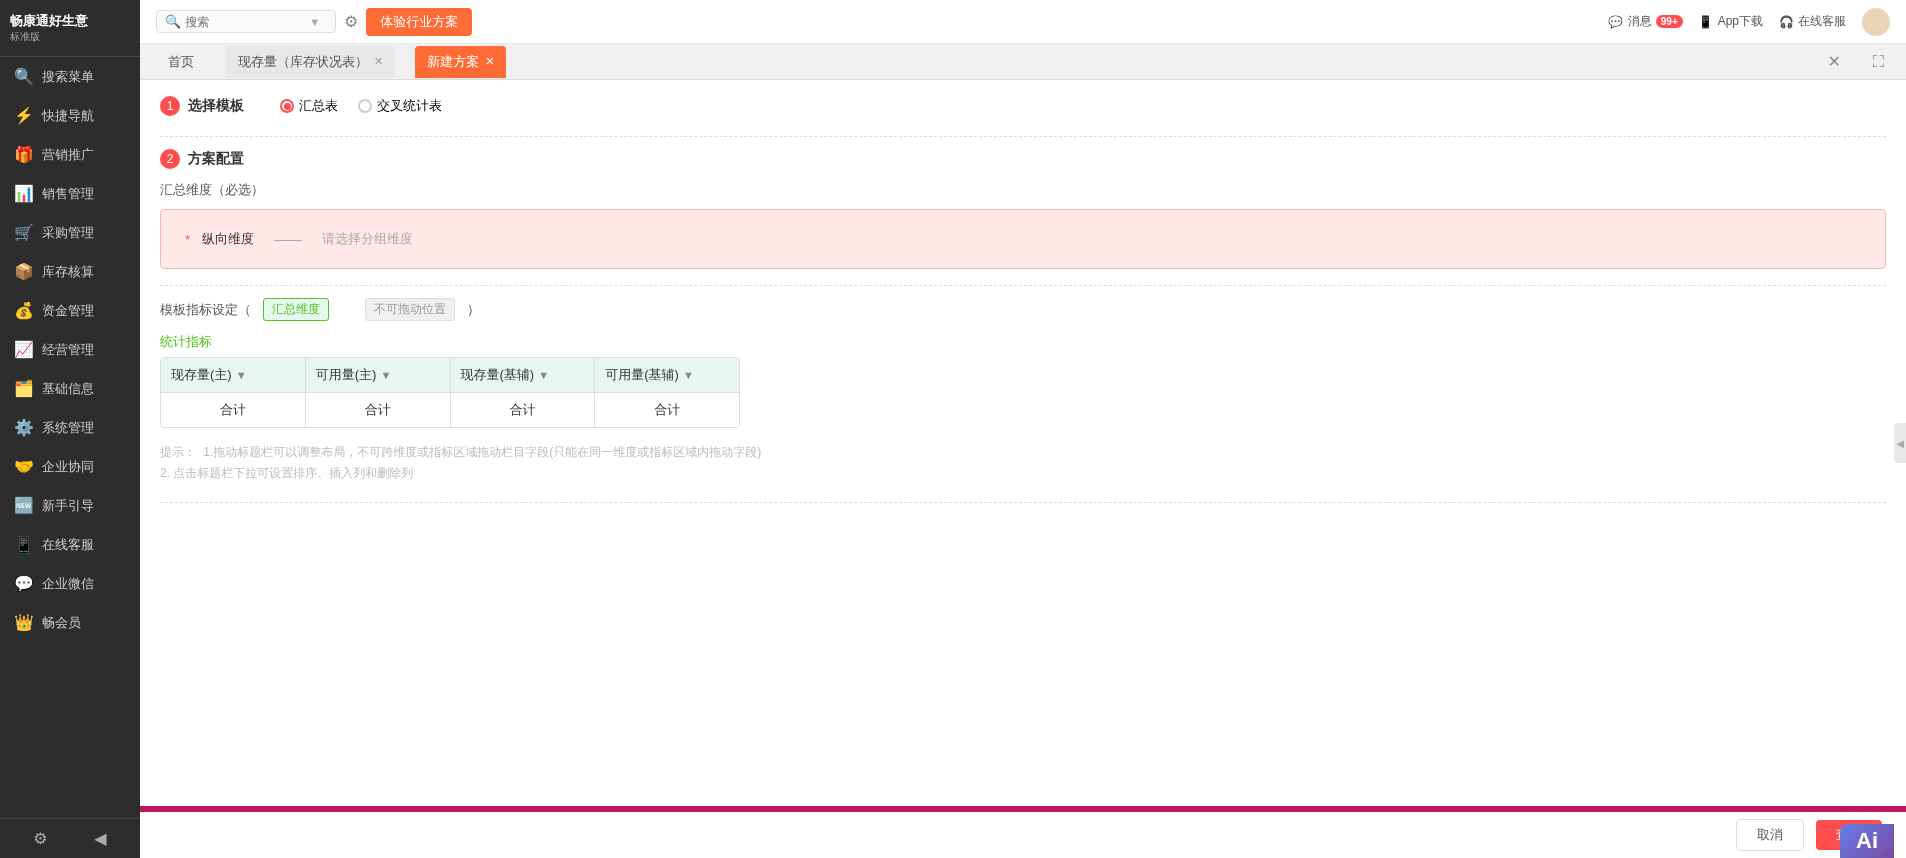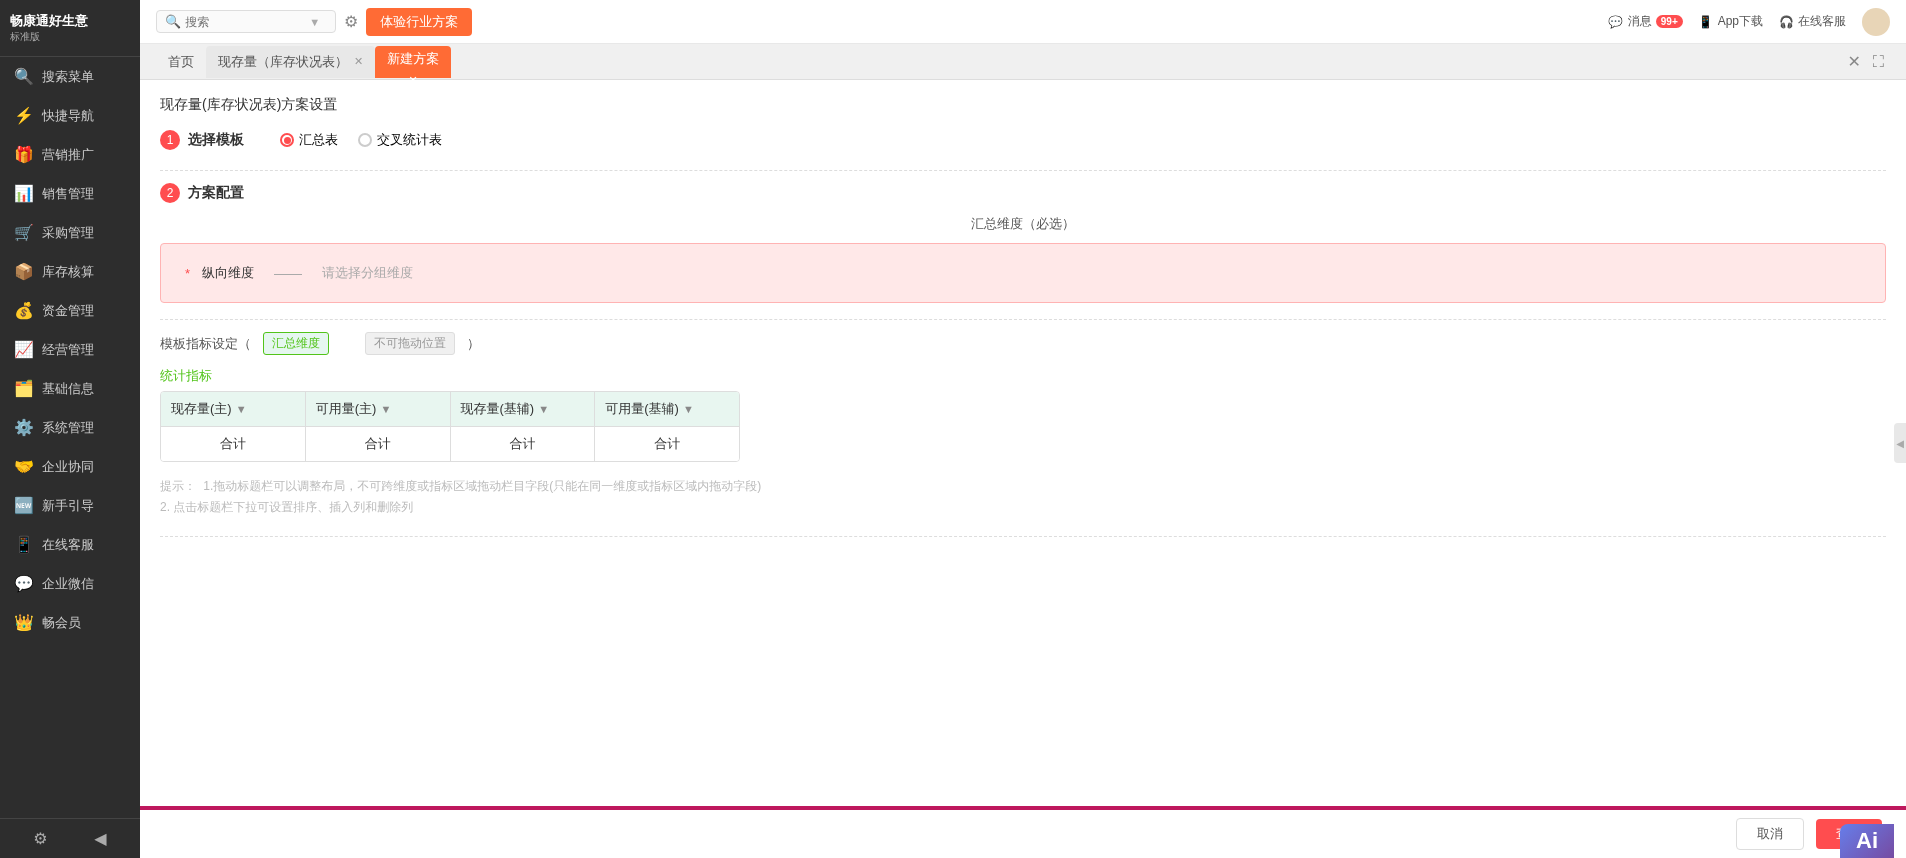--- a/index.html
+++ b/index.html
@@ -106,30 +106,30 @@
       width: 28px; height: 28px; border-radius: 50%; background: #ddd;
     }
 
     
     .tabs {
       background: #f0f0f0;
       display: flex;
       align-items: center;
       height: 36px;
       padding: 0 16px;
-      gap: 0;
+      gap: 20px;
       border-bottom: 1px solid #ddd;
       flex-shrink: 0;
     }
     .tab {
       display: flex; align-items: center; gap: 6px;
       padding: 4px 12px; border-radius: 4px 4px 0 0; cursor: pointer;
       font-size: 13px; background: #e8e8e8; color: #555; height: 32px;
     }
-    .tab.active { background: #fff; color: #333; flex-direction: column; }
+    .tab.active { background: #fff; color: #333; }
     .tab-close { color: #999; font-size: 11px; cursor: pointer; }
     .tab.new-scheme { background: #ff6b35; color: #fff; }
     .tab.new-scheme .tab-close { color: #fff; }
     .tab-home { background: transparent; }
 
     
     .content {
       flex: 1;
       overflow-y: auto;
       background: #fff;
@@ -165,21 +165,21 @@
       content: ''; width: 7px; height: 7px; border-radius: 50%; background: #ff4d4f;
     }
     .radio-dot.unchecked { border-color: #ccc; }
 
     
     .section-divider {
       border: none; border-top: 1px dashed #ddd; margin: 12px 0;
     }
 
     .config-section { }
-    .config-label { font-size: 13px; color: #555; margin-bottom: 10px; margin-left: 0; text-align: center; }
+    .config-label { font-size: 13px; color: #555; margin-bottom: 10px; margin-left: 0; }
 
     
     .dimension-area {
       background: #ffe8e8; border: 1px solid #ffb3b3; border-radius: 4px;
       padding: 20px 24px; display: flex; align-items: center; gap: 12px;
       margin-bottom: 16px;
     }
     .dim-required { color: #ff4d4f; font-size: 13px; }
     .dim-label { color: #333; font-size: 13px; }
     .dim-arrow { color: #aaa; font-size: 14px; margin: 0 8px; }
@@ -230,21 +230,21 @@
 
     
     .save-option {
       display: flex; align-items: center; gap: 6px;
       font-size: 13px; color: #555; margin-top: 16px;
     }
     .checkbox { width: 14px; height: 14px; border: 1px solid #ccc; border-radius: 2px; }
 
     
     .footer-bar {
-      background: #fff; border-top: 4px solid #be185d;
+      background: #fff; border-top: 6px solid #be185d;
       height: 52px; display: flex; align-items: center; justify-content: flex-end;
       padding: 0 24px; gap: 12px; flex-shrink: 0;
     }
     .btn-cancel {
       padding: 6px 20px; border: 1px solid #ddd; border-radius: 4px;
       background: #fff; color: #555; font-size: 13px; cursor: pointer;
     }
     .btn-query {
       padding: 6px 20px; border: none; border-radius: 4px;
       background: #ff4d4f; color: #fff; font-size: 13px; cursor: pointer;
@@ -386,21 +386,20 @@
       <span class="tab-close">✕</span>
     </div>
     <div style="flex:1;"></div>
     <div style="font-size:16px;color:#888;cursor:pointer;padding:0 6px;">✕</div>
     <div style="font-size:16px;color:#888;cursor:pointer;padding:0 6px;">⛶</div>
   </div>
 
   <div style="flex:1;display:flex;flex-direction:column;overflow:hidden;position:relative;">
     <div class="content">
 
-      <div class="page-title">现存量(库存状况表)方案设置</div>
 
       <div class="step-section">
         <div class="step-header">
           <div class="step-num">1</div>
           <span class="step-label">选择模板</span>
           <div class="template-options">
             <label class="radio-option">
               <div class="radio-dot checked"></div>
               <span>汇总表</span>
             </label>

